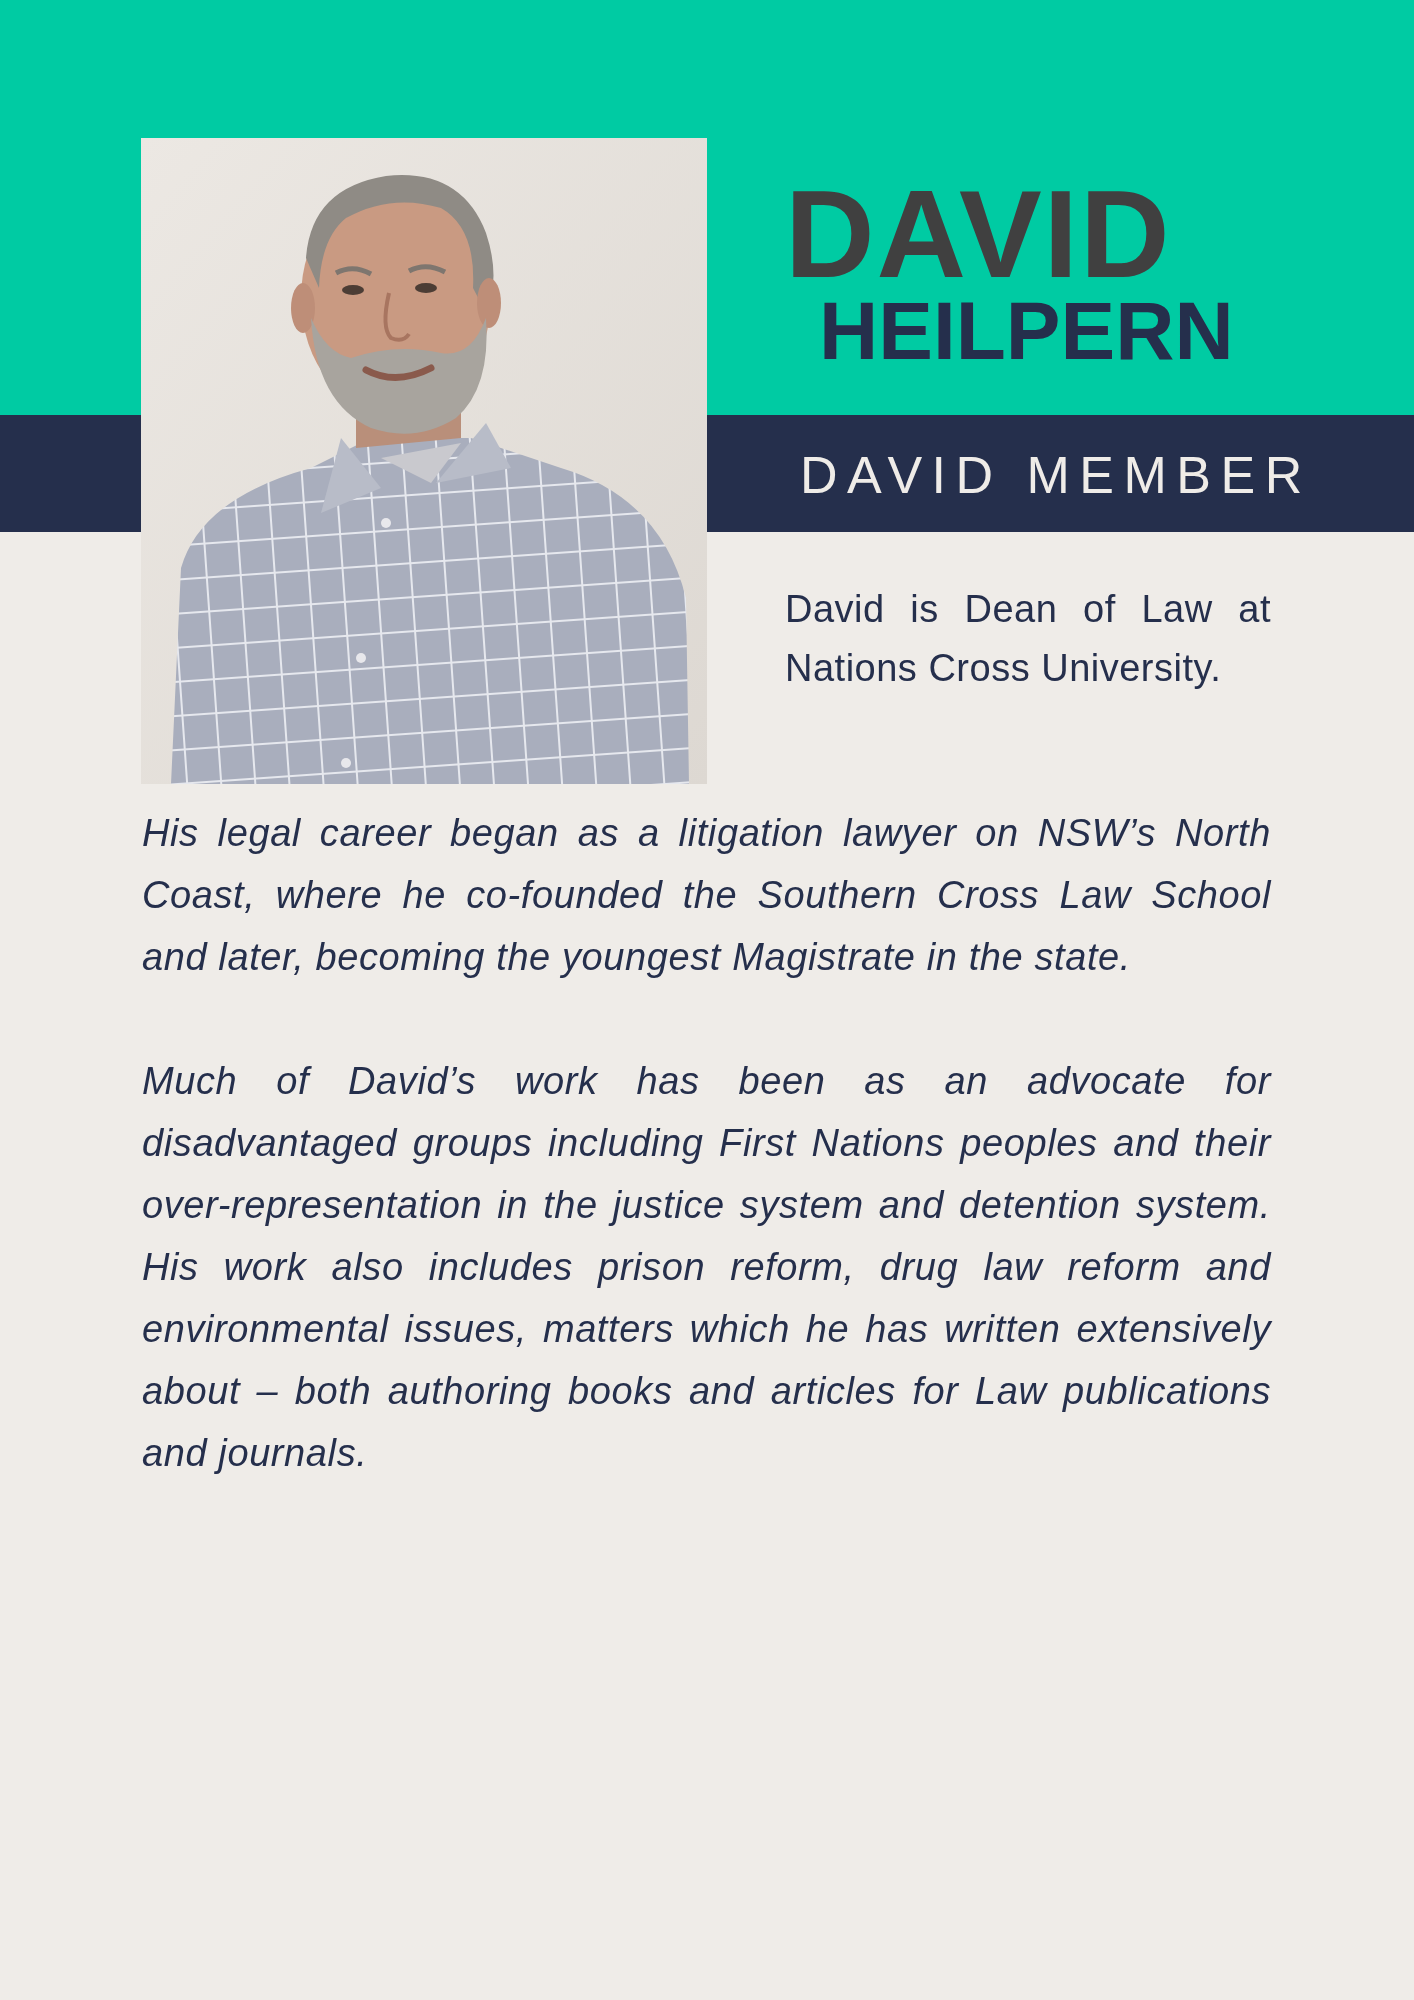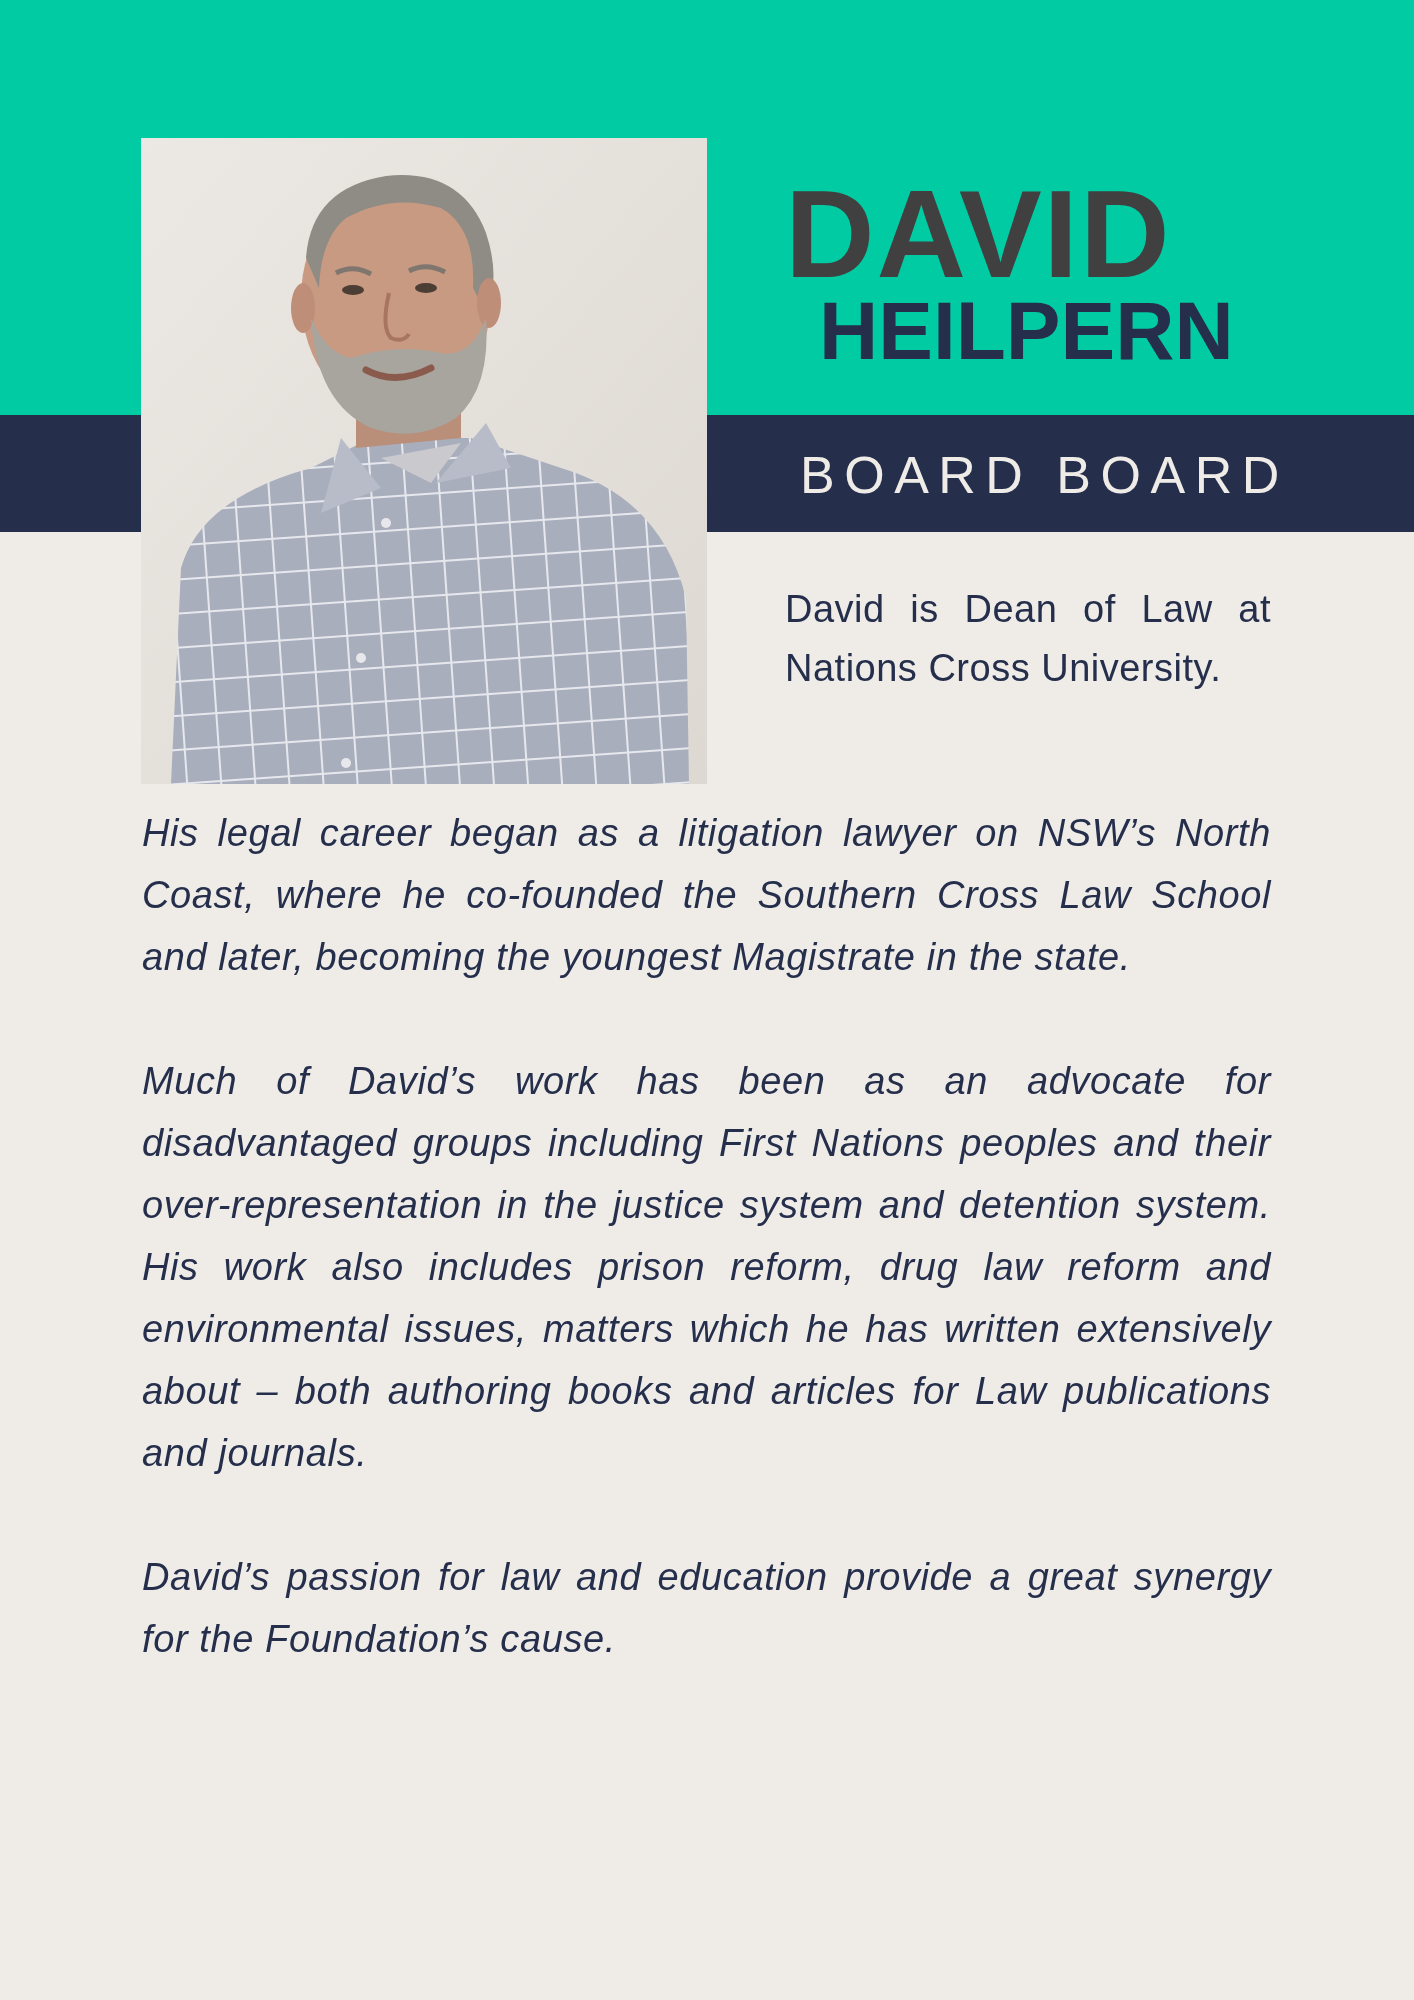--- a/index.html
+++ b/index.html
@@ -102,21 +102,20 @@
     <path d="M195 135 Q212 126 230 136" stroke="#7E766F" stroke-width="5" fill="none"></path>
     <path d="M268 133 Q285 124 304 134" stroke="#7E766F" stroke-width="5" fill="none"></path>
 
     <path d="M248 155 Q240 190 250 200 Q262 205 268 196" stroke="#A87560" stroke-width="4" fill="none"></path>
   </svg>
 </div>
 
 <h1 class="name-first">DAVID</h1>
 <h2 class="name-last">HEILPERN</h2>
 
-<div class="role">BOARD BOARD</div>
+<div class="role">DAVID MEMBER</div>
 
 <p class="intro">David is Dean of Law at Nations Cross University.</p>
 
 <div class="body-text">
   <p>His legal career began as a litigation lawyer on NSW’s North Coast, where he co-founded the Southern Cross Law School and later, becoming the youngest Magistrate in the state.</p>
   <p>Much of David’s work has been as an advocate for disadvantaged groups including First Nations peoples and their over-representation in the justice system and detention system. His work also includes prison reform, drug law reform and environmental issues, matters which he has written extensively about – both authoring books and articles for Law publications and journals.</p>
-  <p>David’s passion for law and education provide a great synergy for the Foundation’s cause.</p>
 </div>
 
 </body></html>

